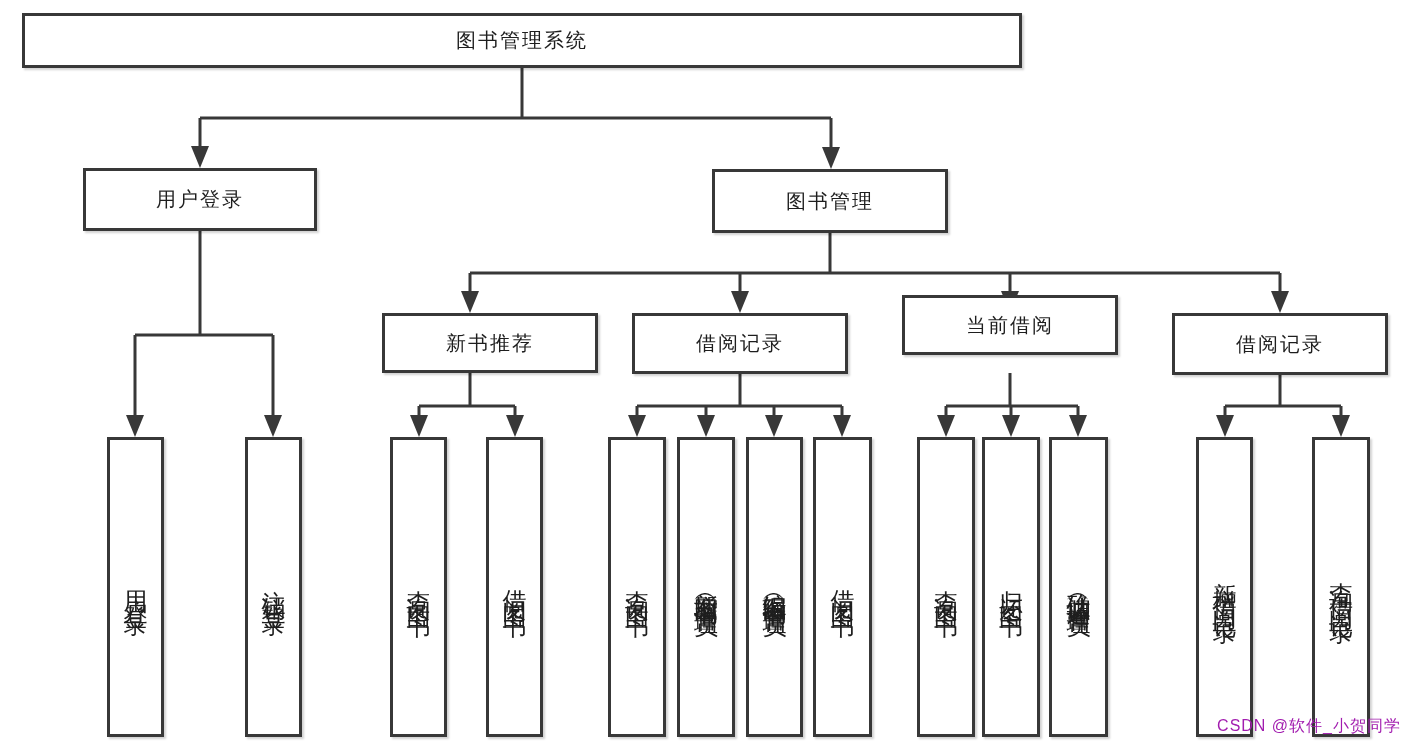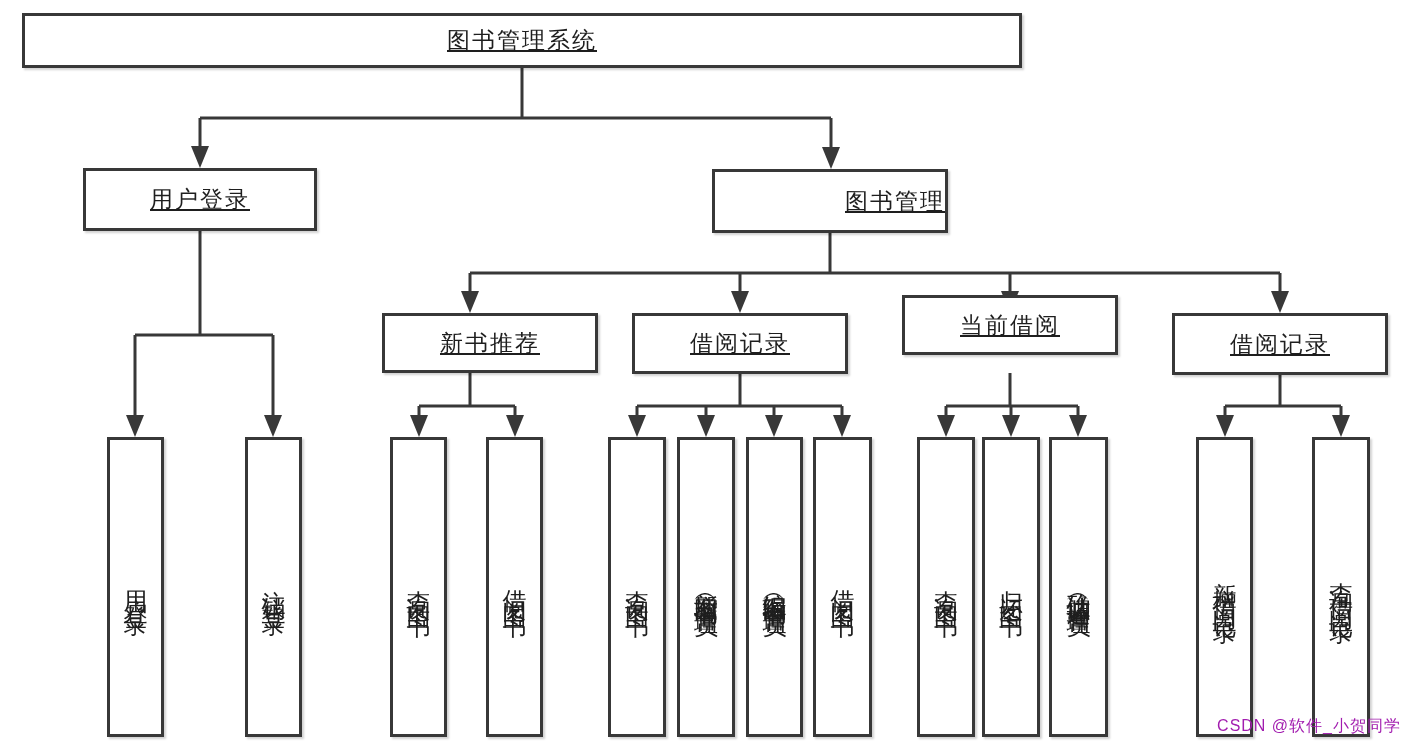--- a/index.html
+++ b/index.html
@@ -26,24 +26,23 @@
     box-sizing: border-box;
     background: #ffffff;
     border: 3px solid #383838;
     box-shadow: 2px 2px 2px rgba(0,0,0,0.18);
     display: flex;
     align-items: center;
     justify-content: center;
     color: #1e1e1e;
   }
   .box.h .label {
-    font-size: 23px;
+    font-size: 20px;
     letter-spacing: 2px;
     white-space: nowrap;
-    text-decoration: underline;
   }
   .box.v .label {
     writing-mode: vertical-rl;
     text-orientation: mixed;
     font-size: 24px;
     letter-spacing: 8px;
     line-height: 1;
   }
   .box.v.long .label {
     letter-spacing: 3px;
@@ -104,21 +103,21 @@
     </g>
   </svg>
 
   <div class="box h" style="left:22px; top:13px; width:1000px; height:55px;">
     <span class="label">图书管理系统</span>
   </div>
 
   <div class="box h" style="left:83px; top:168px; width:234px; height:63px;">
     <span class="label">用户登录</span>
   </div>
-  <div class="box h" style="left:712px; top:169px; width:236px; height:64px;justify-content:flex-end;">
+  <div class="box h" style="left:712px; top:169px; width:236px; height:64px;">
     <span class="label">图书管理</span>
   </div>
 
   <div class="box h" style="left:362px; top:313px; width:216px; height:60px;margin-left:20px;">
     <span class="label">新书推荐</span>
   </div>
   <div class="box h" style="left:632px; top:313px; width:216px; height:61px;">
     <span class="label">借阅记录</span>
   </div>
   <div class="box h" style="left:902px; top:295px; width:216px; height:60px;">

